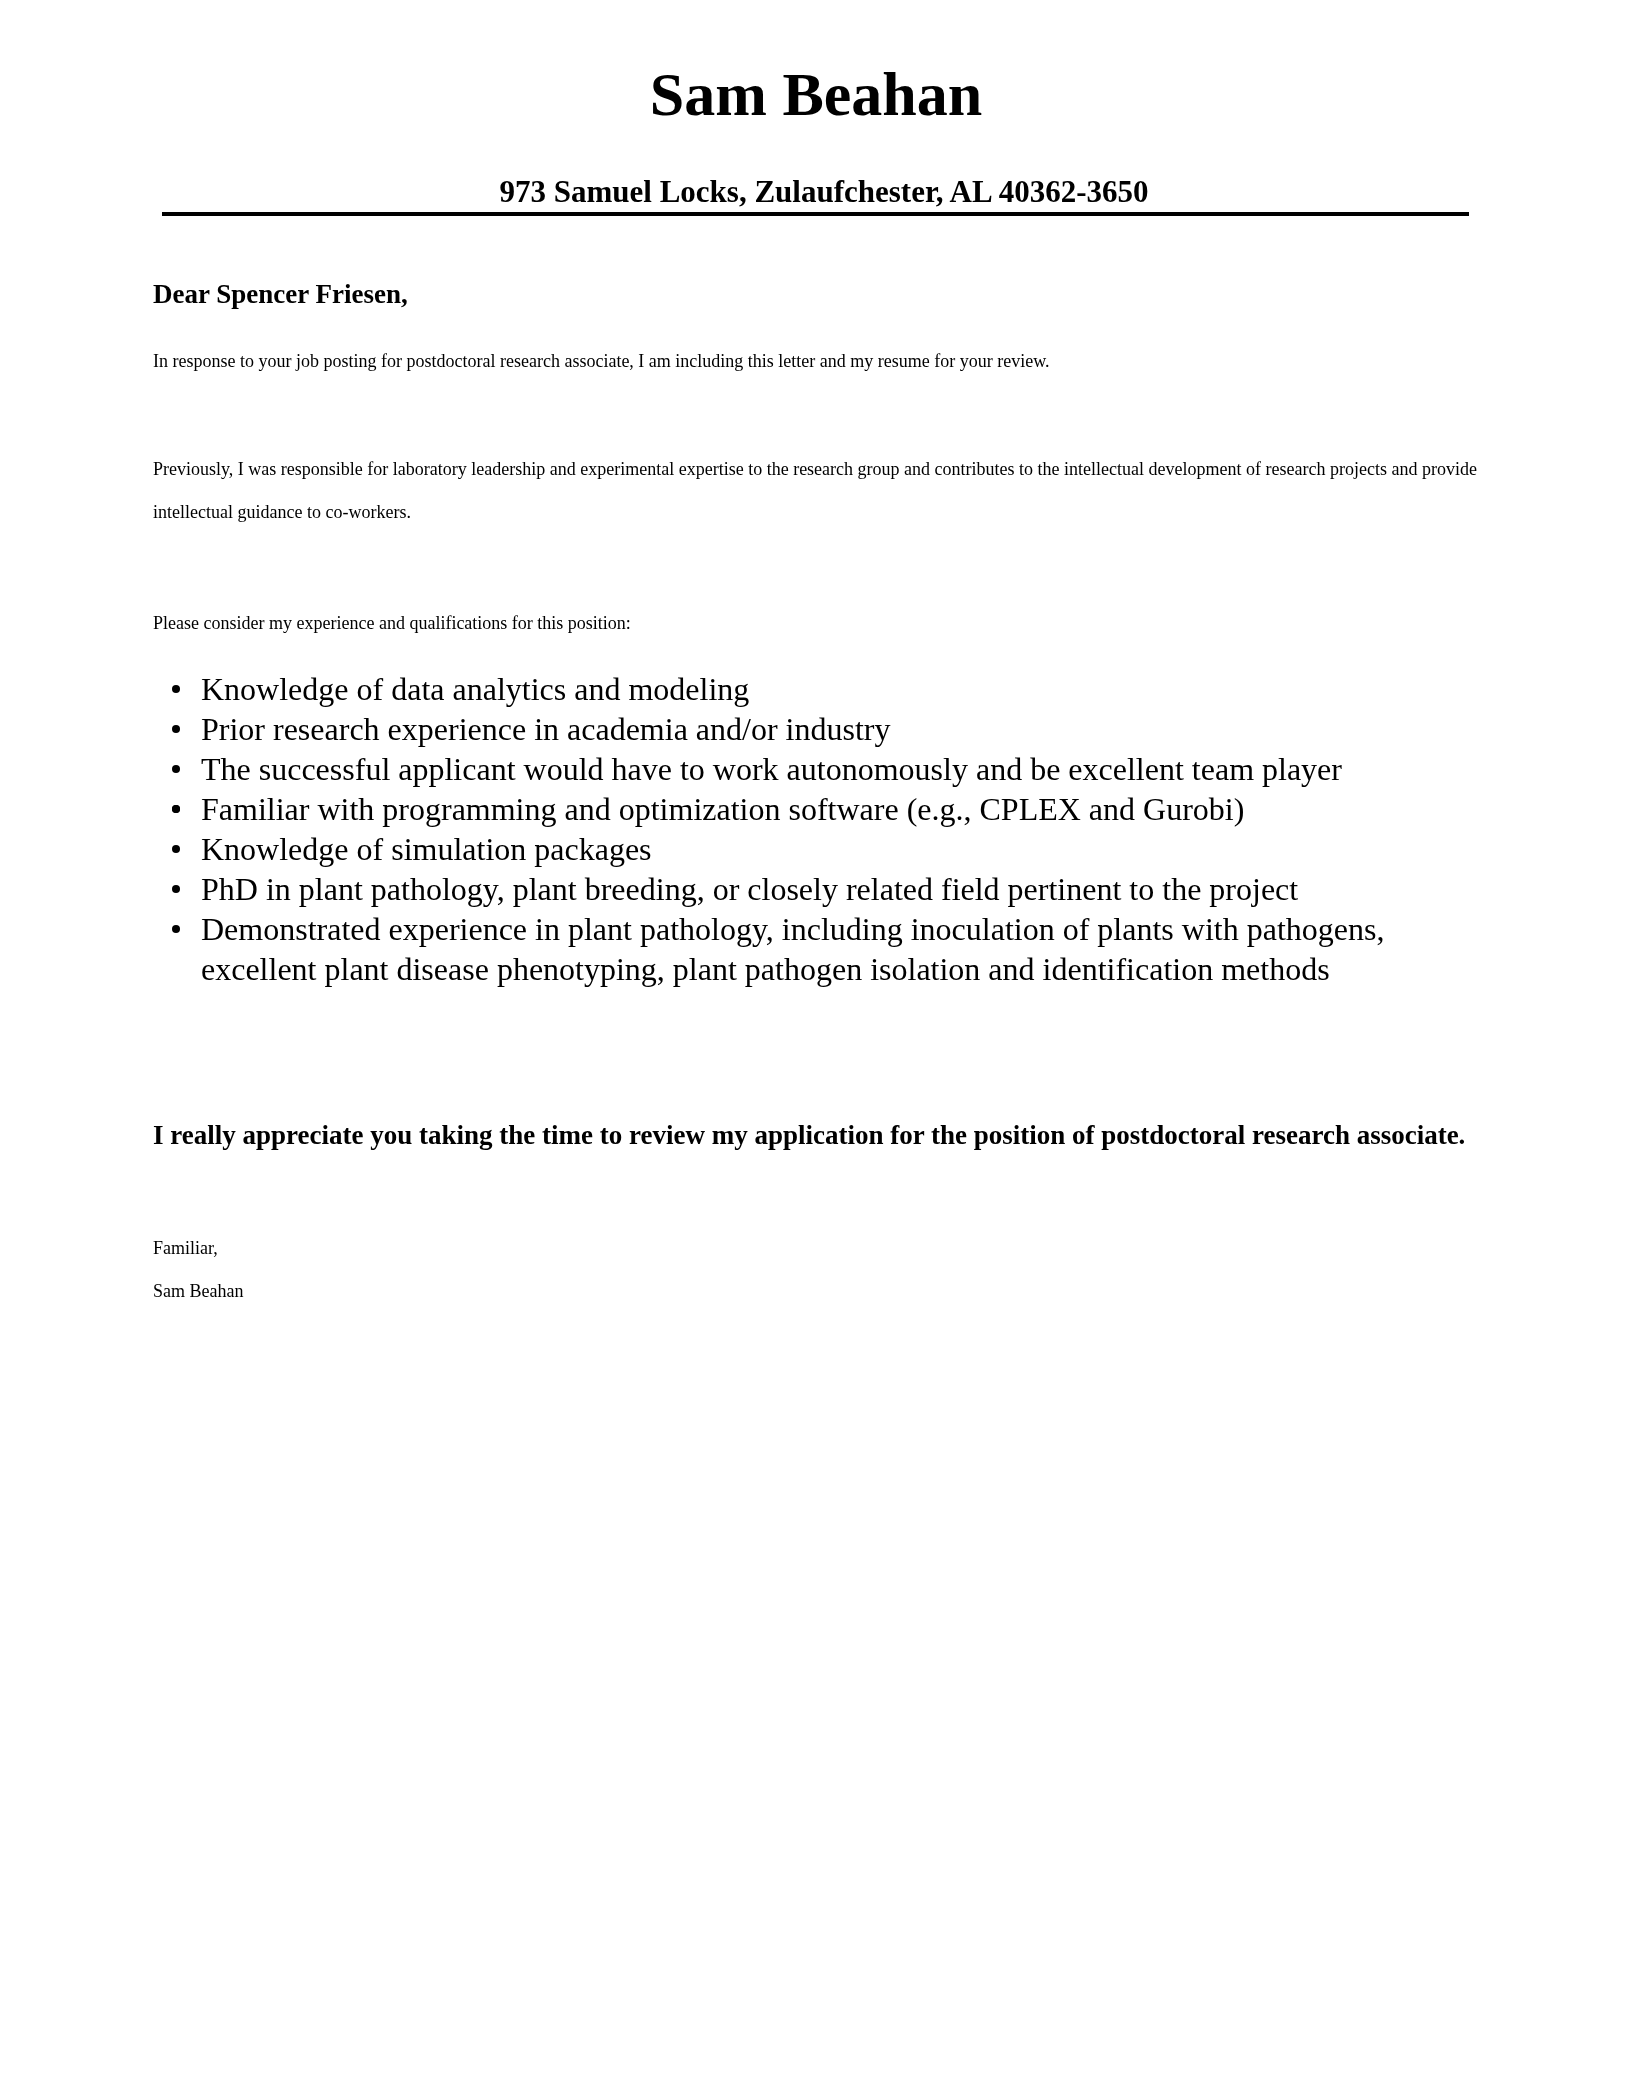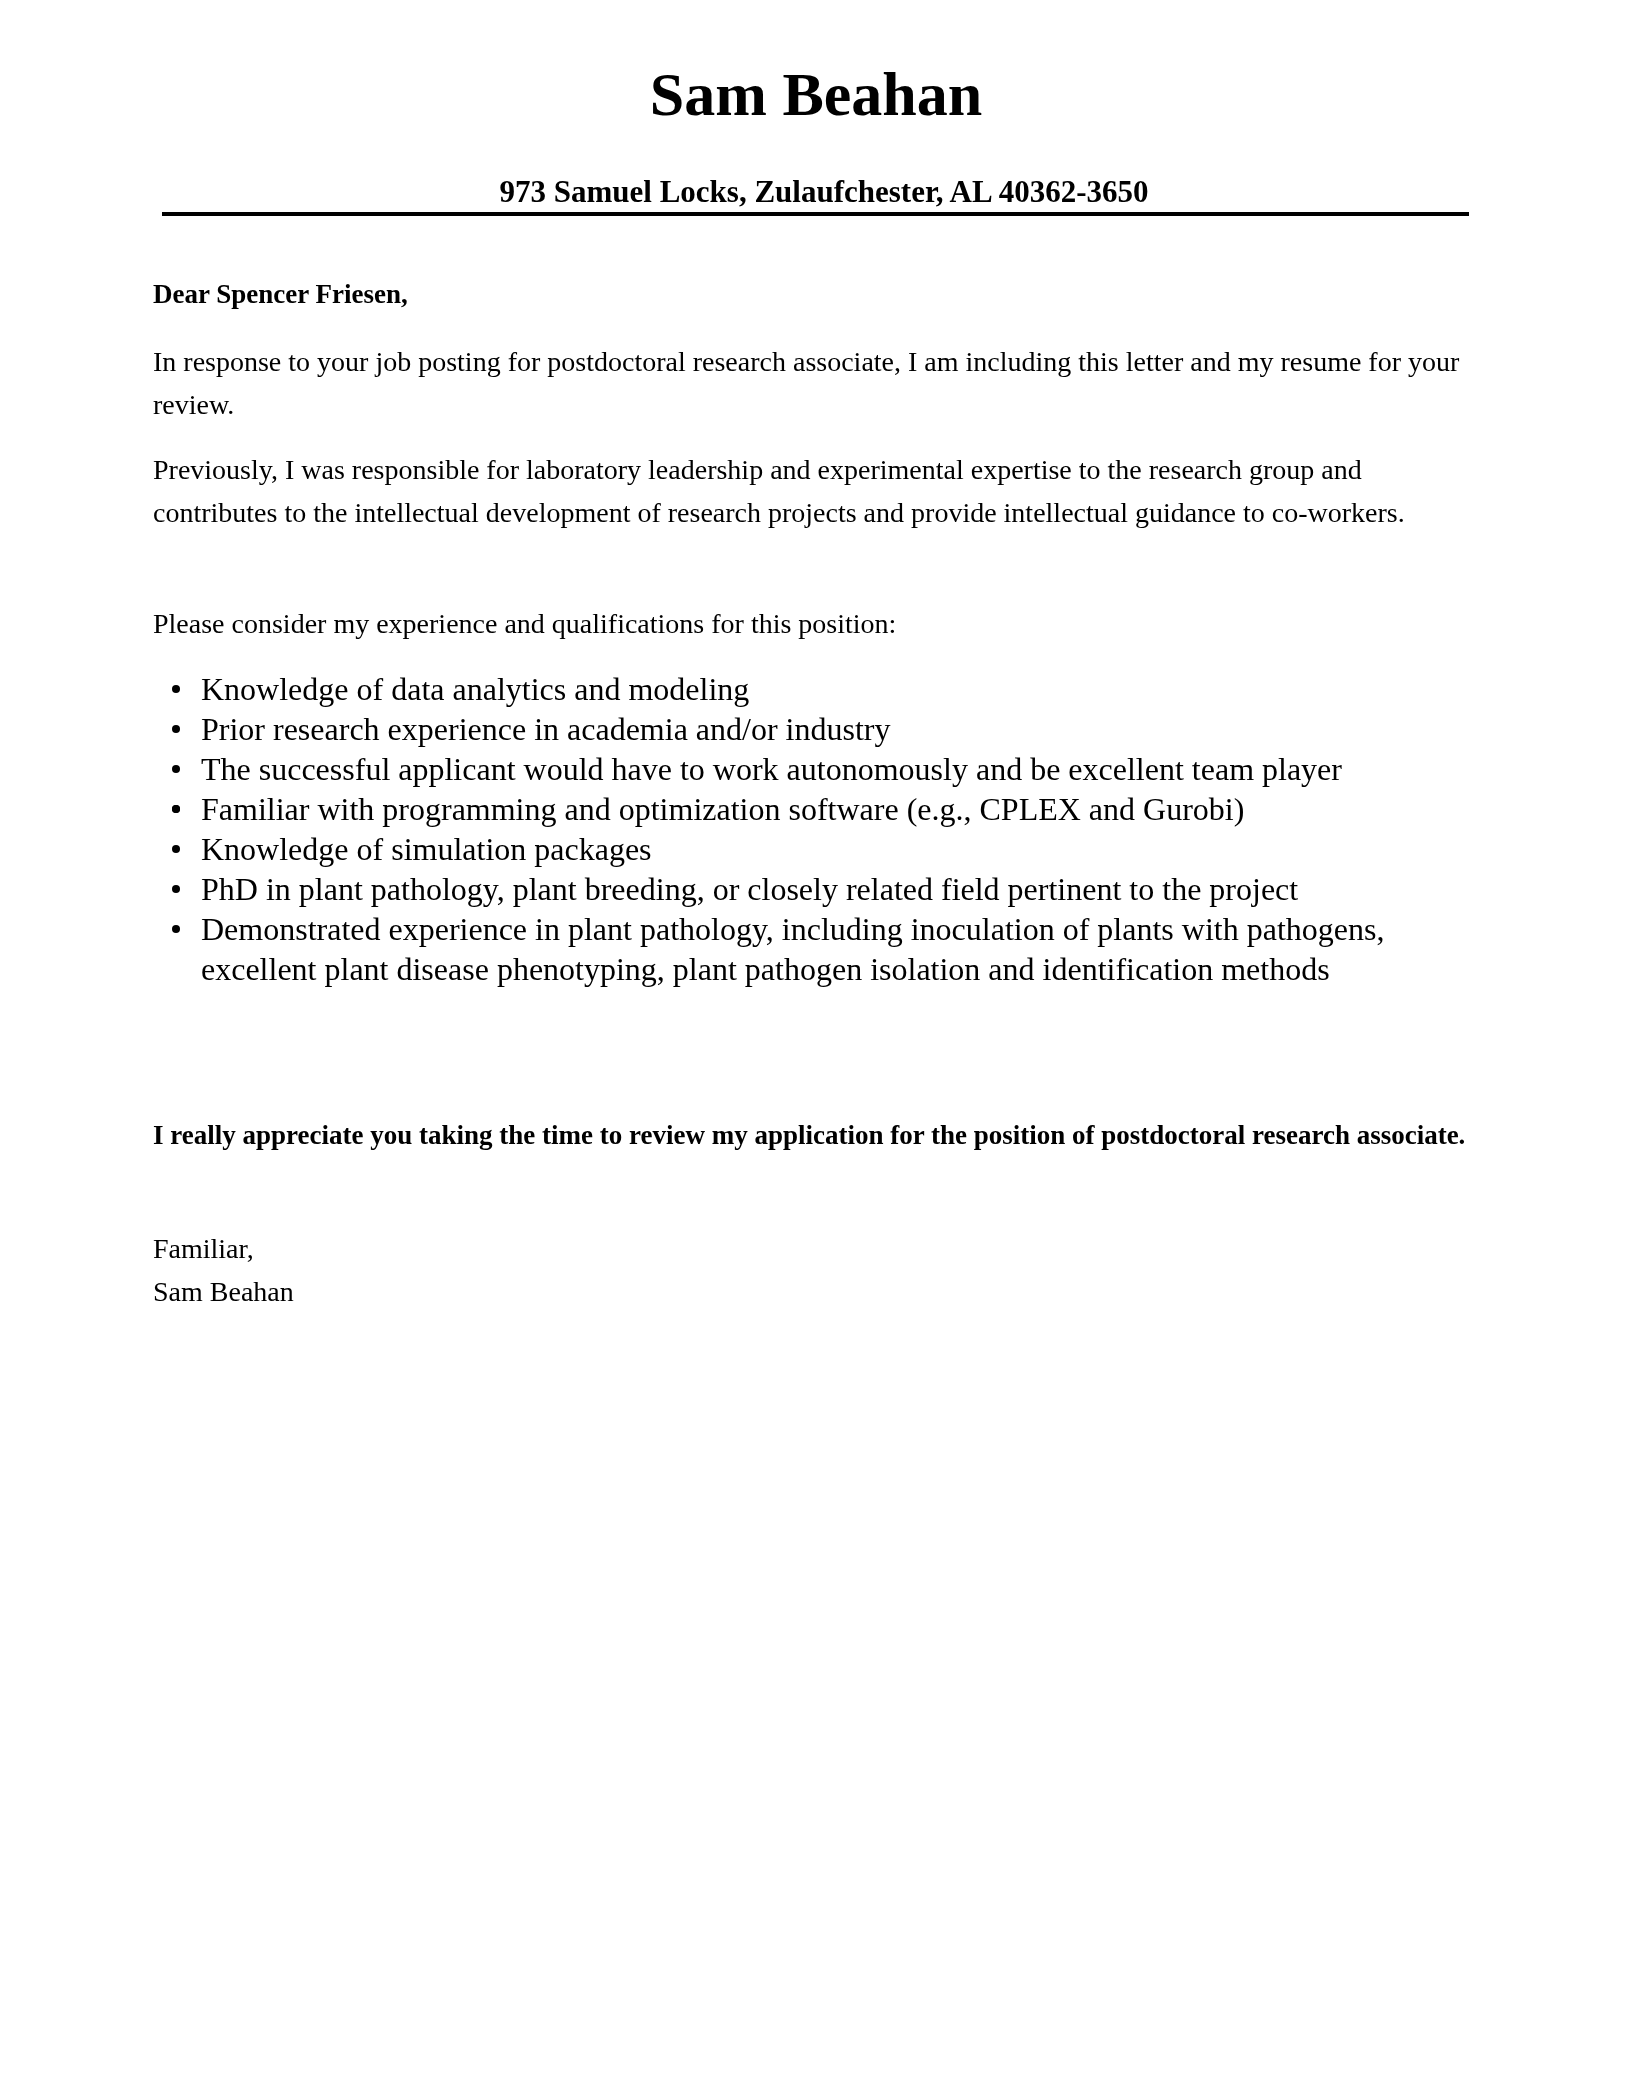--- a/index.html
+++ b/index.html
@@ -11,21 +11,21 @@
       font-size: 62px; line-height: 72px; margin: 0;
     }
     .address {
       position: absolute; left: 0; width: 1632px; top: 164px;
       text-align: center; font-family: "Liberation Serif", serif; font-weight: bold;
       font-size: 31px; line-height: 40px; margin: 8px;
     }
     .rule { position: absolute; left: 162px; top: 212px; width: 1307px; height: 4px; background: #000; }
     .body-text {
       position: absolute; left: 153px; width: 1330px;
-      font-family: "Liberation Serif", serif; font-size: 28px; line-height: 43px; margin: 0;
+      font-family: "Liberation Serif", serif; font-size: 18px; line-height: 43px; margin: 0;
     }
     .salutation { top: 273px; font-weight: bold; font-size: 27px; }
     .p1 { top: 340px; }
     .p2 { top: 448px; }
     .p3 { top: 602px; }
     .list {
       position: absolute; left: 153px; top: 669px; width: 1330px; margin: 0; padding: 0;
       list-style: none; font-family: "Liberation Serif", serif; font-size: 32px; line-height: 40px;
     }
     .list li { position: relative; padding-left: 48px; }

